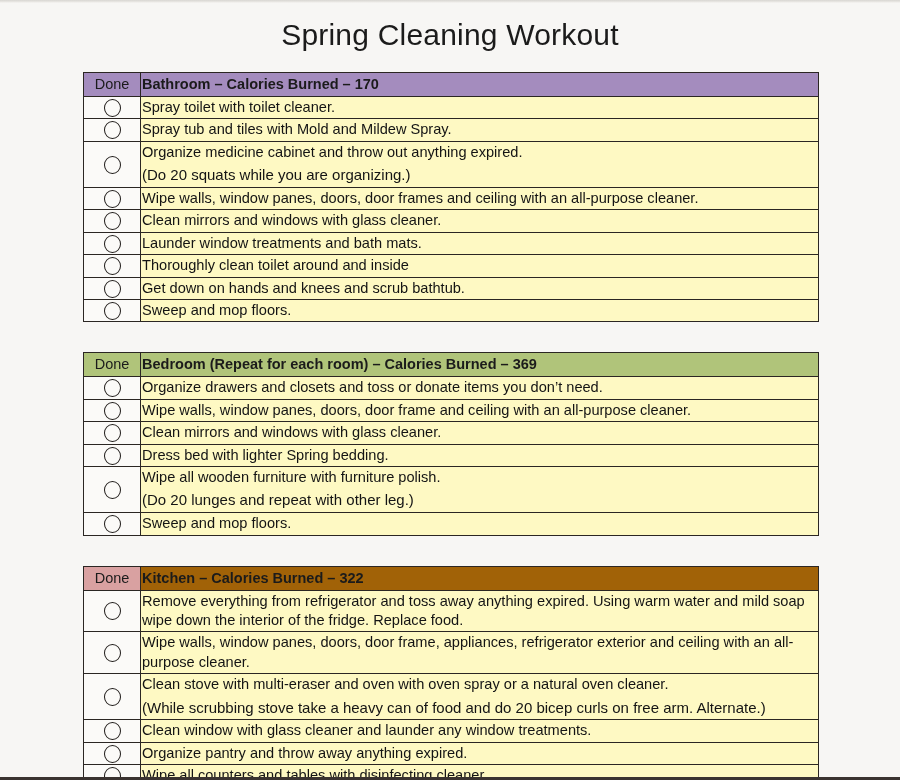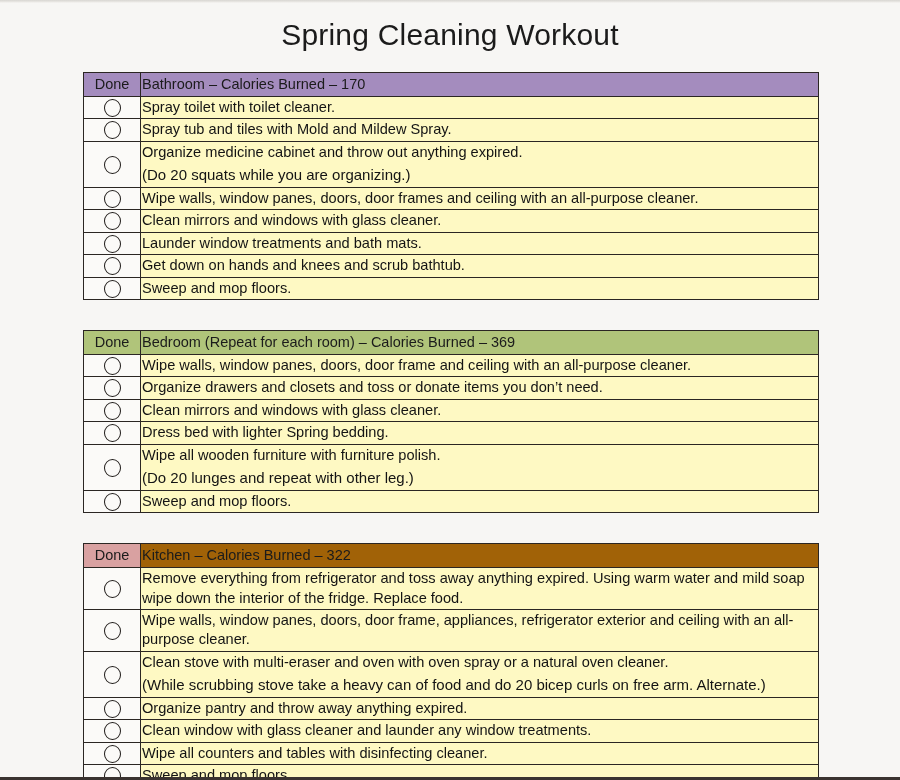--- a/index.html
+++ b/index.html
@@ -72,20 +72,21 @@
     text-align: left;
     height: 21px;
     line-height: 21px;
     color: #1b1b1b;
   }
   th.hdr-done {
     text-align: center;
   }
   th.hdr-title {
     padding-left: 8px;
+    font-weight: bold;
   }
 
   td.done-cell {
     text-align: center;
     background: #fbfaf8;
   }
   .circle {
     display: inline-block;
     width: 15px;
     height: 16px;
@@ -168,20 +169,26 @@
               <tr>
                 <td class="done-cell"><span class="circle"></span></td>
                 <td class="task-cell">
                   <span class="task-main">Clean mirrors and windows with glass cleaner.</span>
                 </td>
               </tr>
               <tr>
                 <td class="done-cell"><span class="circle"></span></td>
                 <td class="task-cell">
                   <span class="task-main">Launder window treatments and bath mats.</span>
+                </td>
+              </tr>
+              <tr>
+                <td class="done-cell"><span class="circle"></span></td>
+                <td class="task-cell">
+                  <span class="task-main">Thoroughly clean toilet around and inside</span>
                 </td>
               </tr>
               <tr>
                 <td class="done-cell"><span class="circle"></span></td>
                 <td class="task-cell">
                   <span class="task-main">Get down on hands and knees and scrub bathtub.</span>
                 </td>
               </tr>
               <tr>
                 <td class="done-cell"><span class="circle"></span></td>
@@ -202,27 +209,27 @@
             <thead>
               <tr>
                 <th class="hdr hdr-done" style="background: rgb(176, 196, 122);">Done</th>
                 <th class="hdr hdr-title" style="background: rgb(176, 196, 122);">Bedroom (Repeat for each room)  – Calories Burned – 369</th>
               </tr>
             </thead>
             <tbody>
               <tr>
                 <td class="done-cell"><span class="circle"></span></td>
                 <td class="task-cell">
+                  <span class="task-main">Organize drawers and closets and toss or donate items you don’t need.</span>
+                </td>
+              </tr>
+              <tr>
+                <td class="done-cell"><span class="circle"></span></td>
+                <td class="task-cell">
                   <span class="task-main">Wipe walls, window panes, doors, door frame and ceiling with an all-purpose cleaner.</span>
-                </td>
-              </tr>
-              <tr>
-                <td class="done-cell"><span class="circle"></span></td>
-                <td class="task-cell">
-                  <span class="task-main">Organize drawers and closets and toss or donate items you don’t need.</span>
                 </td>
               </tr>
               <tr>
                 <td class="done-cell"><span class="circle"></span></td>
                 <td class="task-cell">
                   <span class="task-main">Clean mirrors and windows with glass cleaner.</span>
                 </td>
               </tr>
               <tr>
                 <td class="done-cell"><span class="circle"></span></td>
@@ -275,27 +282,27 @@
               <tr>
                 <td class="done-cell"><span class="circle"></span></td>
                 <td class="task-cell">
                   <span class="task-main">Clean stove with multi-eraser and oven with oven spray or a natural oven cleaner.</span>
                   <span class="task-note">(While scrubbing stove take a heavy can of food and do 20 bicep curls on free arm. Alternate.)</span>
                 </td>
               </tr>
               <tr>
                 <td class="done-cell"><span class="circle"></span></td>
                 <td class="task-cell">
+                  <span class="task-main">Clean window with glass cleaner and launder any window treatments.</span>
+                </td>
+              </tr>
+              <tr>
+                <td class="done-cell"><span class="circle"></span></td>
+                <td class="task-cell">
                   <span class="task-main">Organize pantry and throw away anything expired.</span>
-                </td>
-              </tr>
-              <tr>
-                <td class="done-cell"><span class="circle"></span></td>
-                <td class="task-cell">
-                  <span class="task-main">Clean window with glass cleaner and launder any window treatments.</span>
                 </td>
               </tr>
               <tr>
                 <td class="done-cell"><span class="circle"></span></td>
                 <td class="task-cell">
                   <span class="task-main">Wipe all counters and tables with disinfecting cleaner.</span>
                 </td>
               </tr>
               <tr>
                 <td class="done-cell"><span class="circle"></span></td>

